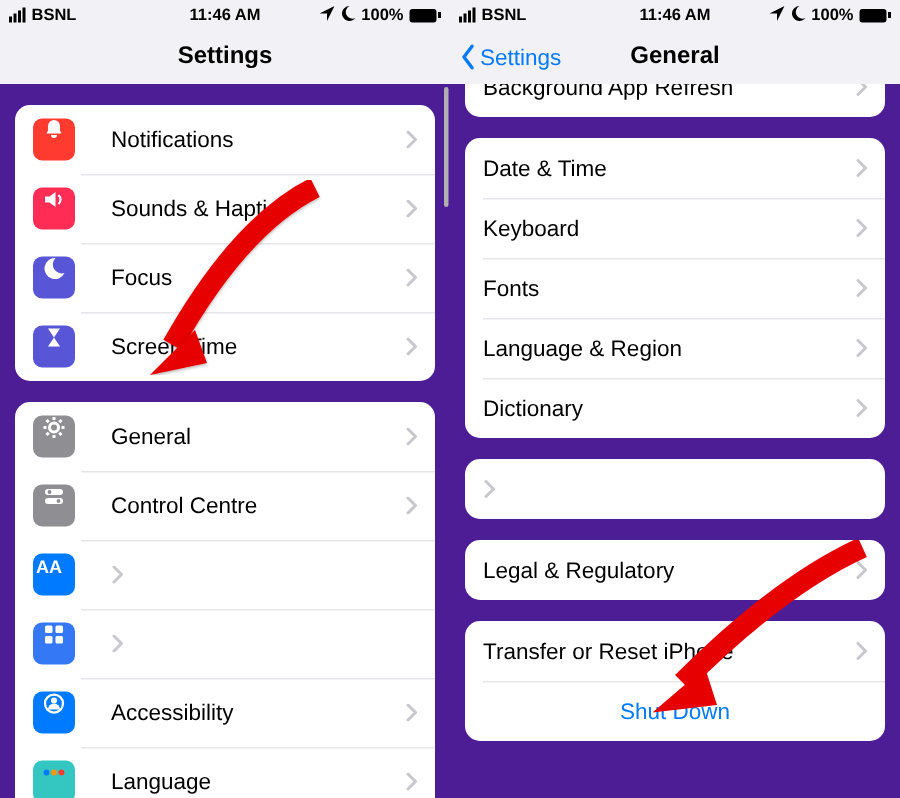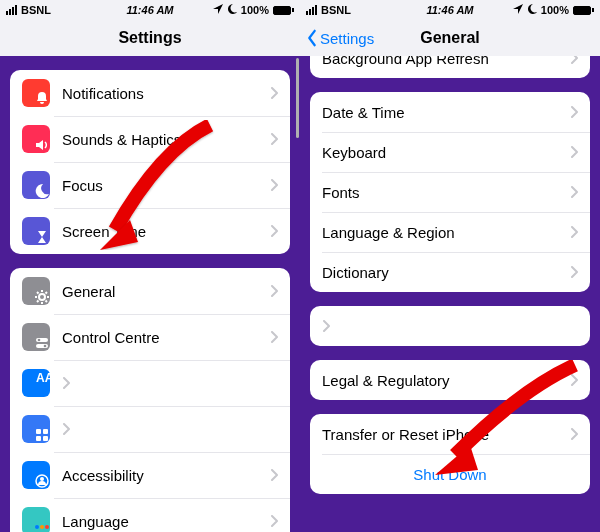--- a/index.html
+++ b/index.html
@@ -23,21 +23,21 @@
     display: flex;
     align-items: center;
     justify-content: space-between;
     padding: 0 6px;
     font-size: 11px;
     font-weight: 600;
     color: #000;
     background: #f2f2f6;
   }
   .sb-left, .sb-right { display: flex; align-items: center; gap: 4px; }
-  .sb-center { position: absolute; left: 0; right: 0; text-align: center; font-weight: 600; font-style: italic;}
+  .sb-center { position: absolute; left: 0; right: 0; text-align: center; font-weight: 600;}
   .signal-bars { display: inline-flex; gap: 1px; align-items: flex-end; }
   .signal-bars span { width: 2px; background:#000; display:inline-block; }
   .signal-bars span:nth-child(1){height:4px;}
   .signal-bars span:nth-child(2){height:6px;}
   .signal-bars span:nth-child(3){height:8px;}
   .signal-bars span:nth-child(4){height:10px;}
   .battery { display:inline-flex; align-items:center; }
   .battery .body{ width:18px; height:9px; border:1px solid #000; border-radius:2px; position:relative; background:#000;}
   .battery .cap{ width:2px; height:4px; background:#000; margin-left:1px;}
   .nav-bar {
@@ -61,37 +61,37 @@
     margin: 14px 10px;
     border-radius: 10px;
     overflow: hidden;
   }
   .row {
     display: flex;
     align-items: center;
     padding: 9px 12px 9px 12px;
     min-height: 40px;
     position: relative;
+    gap: 12px;
   }
   .row + .row::before {
     content:"";
     position:absolute;
     left: 44px; right: 0; top:0;
     height:1px;
     background: #e5e5ea;
   }
   .row.noicon + .row.noicon::before { left: 12px; }
   .icon-box {
     width: 28px; height: 28px;
     border-radius: 6px;
-    display: flex; align-items: flex-end; justify-content: center;
+    display: flex; align-items: flex-start; justify-content: center;
     margin-right: 12px;
     flex-shrink: 0;
     color: #fff;
-    padding-left: 12px;
   }
   .row-label { flex: 1; font-size: 15px; color:#000; }
   .chevron { color:#c7c7cc; flex-shrink:0; }
   .chevron svg{ width:8px; height:12px; display:block;}
   .blue-text { color:#007aff;text-align:center; }
   .arrow {
     position: absolute;
     z-index: 50;
     pointer-events: none;
   }

